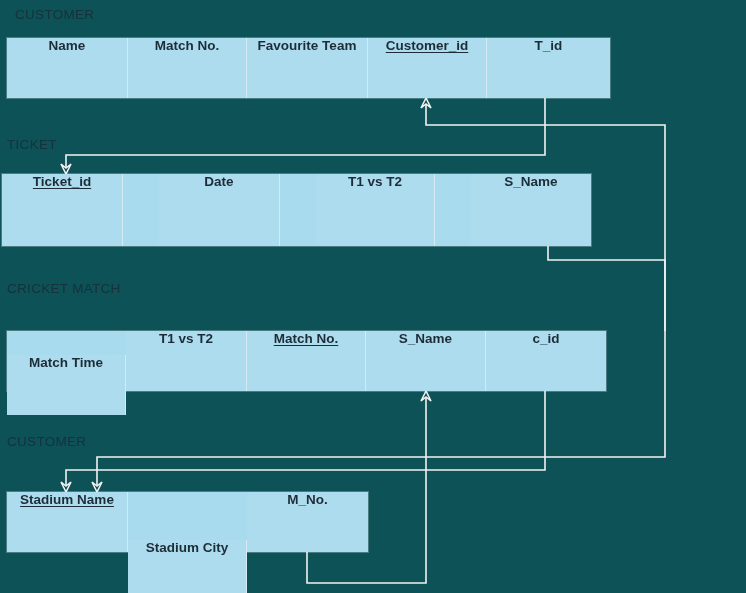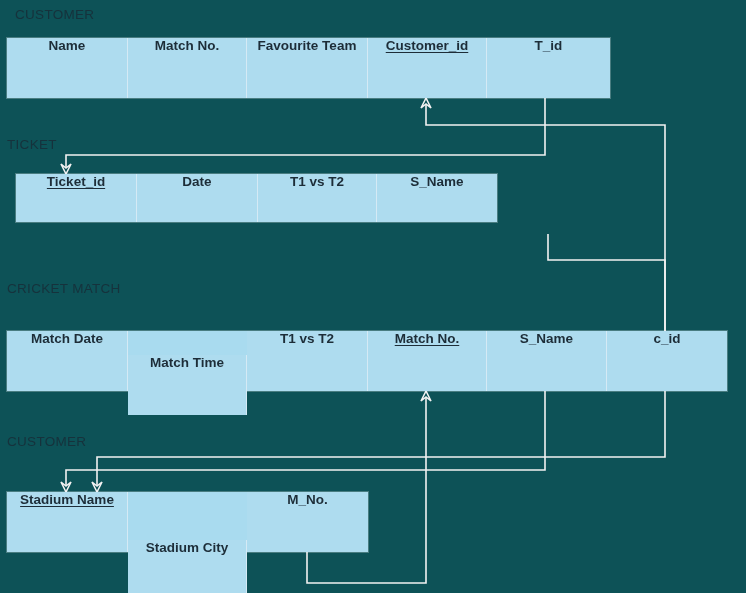--- a/index.html
+++ b/index.html
@@ -75,39 +75,36 @@
           <span>Favourite Team</span>
         </div>
         <div class="cell pk" style="width: 119px;">
           <span>Customer_id</span>
         </div>
         <div class="cell" style="width: 123px;">
           <span>T_id</span>
         </div>
       </div>
       <div class="entity-label" style="left: 7px; top: 137px;">TICKET</div>
-      <div class="table-row" style="left: 16px; top: 174px; height: 48px;">
+      <div class="table-row" style="left: 2px; top: 174px; height: 72px; gap: 36px;">
         <div class="cell pk" style="width: 121px;">
           <span>Ticket_id</span>
         </div>
         <div class="cell" style="width: 121px;">
           <span>Date</span>
         </div>
         <div class="cell" style="width: 119px;">
           <span>T1 vs T2</span>
         </div>
         <div class="cell" style="width: 120px;">
           <span>S_Name</span>
         </div>
       </div>
       <div class="entity-label" style="left: 7px; top: 281px;">CRICKET MATCH</div>
       <div class="table-row" style="left: 7px; top: 331px; height: 60px;">
-        <div class="cell" style="width: 121px;">
-          <span>Match Date</span>
-        </div>
         <div class="cell" style="width: 119px; margin-top: 24px;">
           <span>Match Time</span>
         </div>
         <div class="cell" style="width: 121px;">
           <span>T1 vs T2</span>
         </div>
         <div class="cell pk" style="width: 119px;">
           <span>Match No.</span>
         </div>
         <div class="cell" style="width: 120px;">

